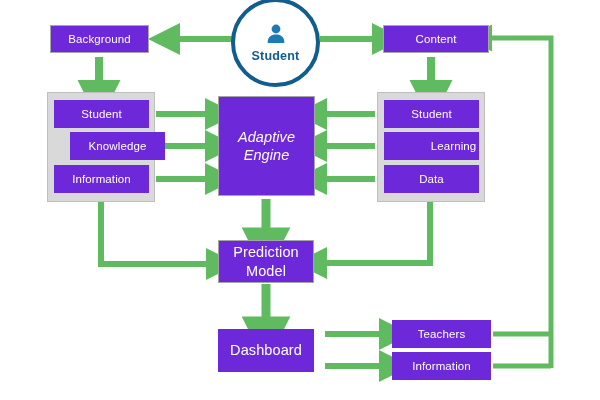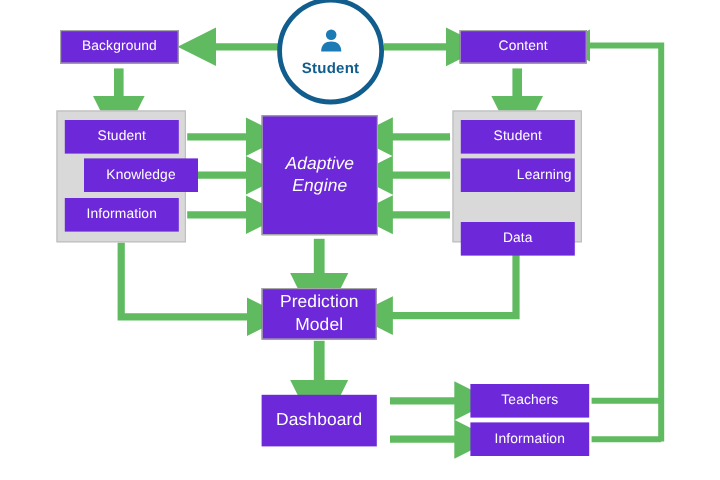--- a/index.html
+++ b/index.html
@@ -160,21 +160,21 @@
     <span>Information</span>
   </div>
 
   <div class="group-box" style="left:377px; top:92px; width:108px; height:110px;"></div>
   <div class="node" style="left:384px; top:100px; width:95px; height:28px;">
     <span>Student</span>
   </div>
   <div class="node" style="left:384px; top:132px; width:95px; height:28px;padding-left:44px;">
     <span>Learning</span>
   </div>
-  <div class="node" style="left:384px; top:165px; width:95px; height:28px;margin-top:20px;">
+  <div class="node" style="left:384px; top:165px; width:95px; height:28px;">
     <span>Data</span>
   </div>
 
   <div class="node bordered big" style="left:218px; top:96px; width:97px; height:100px;font-style:italic;">
     <span>Adaptive Engine</span>
   </div>
 
   <div class="node bordered big" style="left:218px; top:240px; width:96px; height:43px;">
     <span>Prediction Model</span>
   </div>

